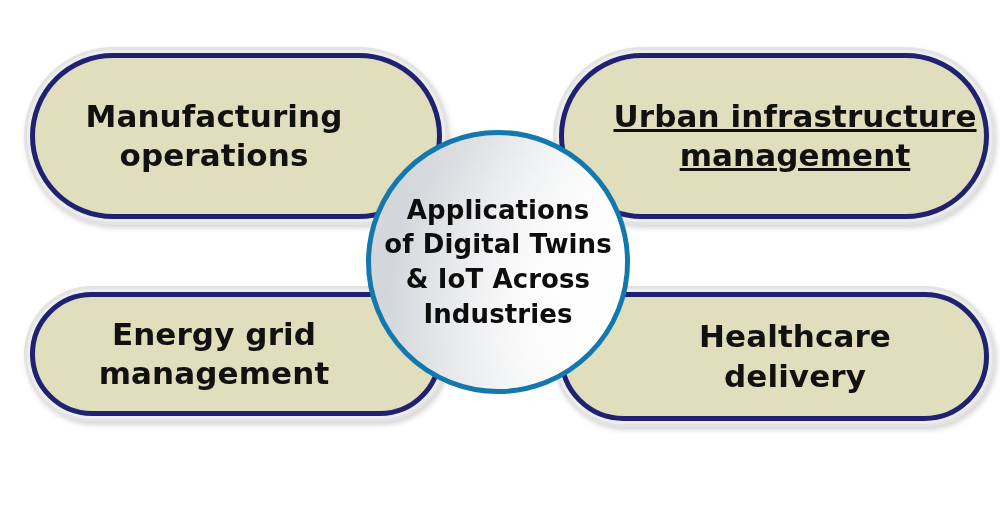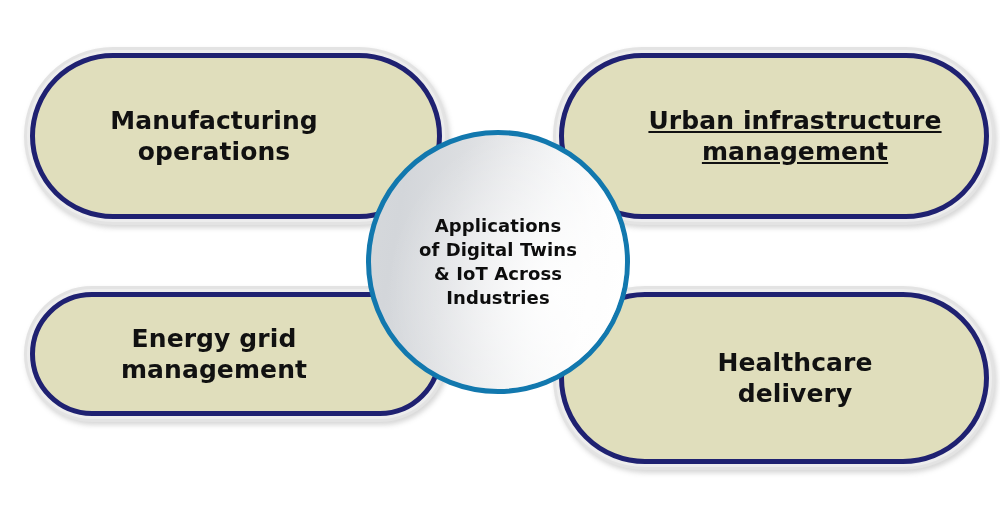--- a/index.html
+++ b/index.html
@@ -34,21 +34,21 @@
         2px 3px 5px 6px rgba(208,208,208,0.85);
     display: flex;
     align-items: center;
     justify-content: center;
     z-index: 1;
   }
 
   .pill-label {
     text-align: center;
     color: #111111;
-    font-size: 25px;
+    font-size: 31px;
     font-weight: 600;
     line-height: 1.26;
     letter-spacing: 0.1px;
     white-space: pre-line;
     padding: 0 26px;
     user-select: none;
   }
 
   
   #node-manufacturing {
@@ -79,21 +79,21 @@
     height: 124px;
   }
   #node-energy .pill-label {
     transform: translateX(-22px);
   }
 
   #node-healthcare {
     left: 559px;
     top: 292px;
     width: 430px;
-    height: 172px;
+    height: 129px;
   }
   #node-healthcare .pill-label {
     transform: translateX(21px);
   }
 
   
   #hub-circle {
     position: absolute;
     box-sizing: border-box;
     left: 366px;
@@ -127,21 +127,21 @@
         rgba(255,255,255,0.30) 42%,
         rgba(255,255,255,0) 70%);
     pointer-events: none;
   }
 
   .hub-label {
     position: relative;
     z-index: 2;
     text-align: center;
     color: #0d0d0d;
-    font-size: 18px;
+    font-size: 26px;
     font-weight: 700;
     line-height: 1.33;
     letter-spacing: 0.1px;
     white-space: pre-line;
     padding: 0 12px;
     user-select: none;
   }
 </style>
 </head>
 <body>

